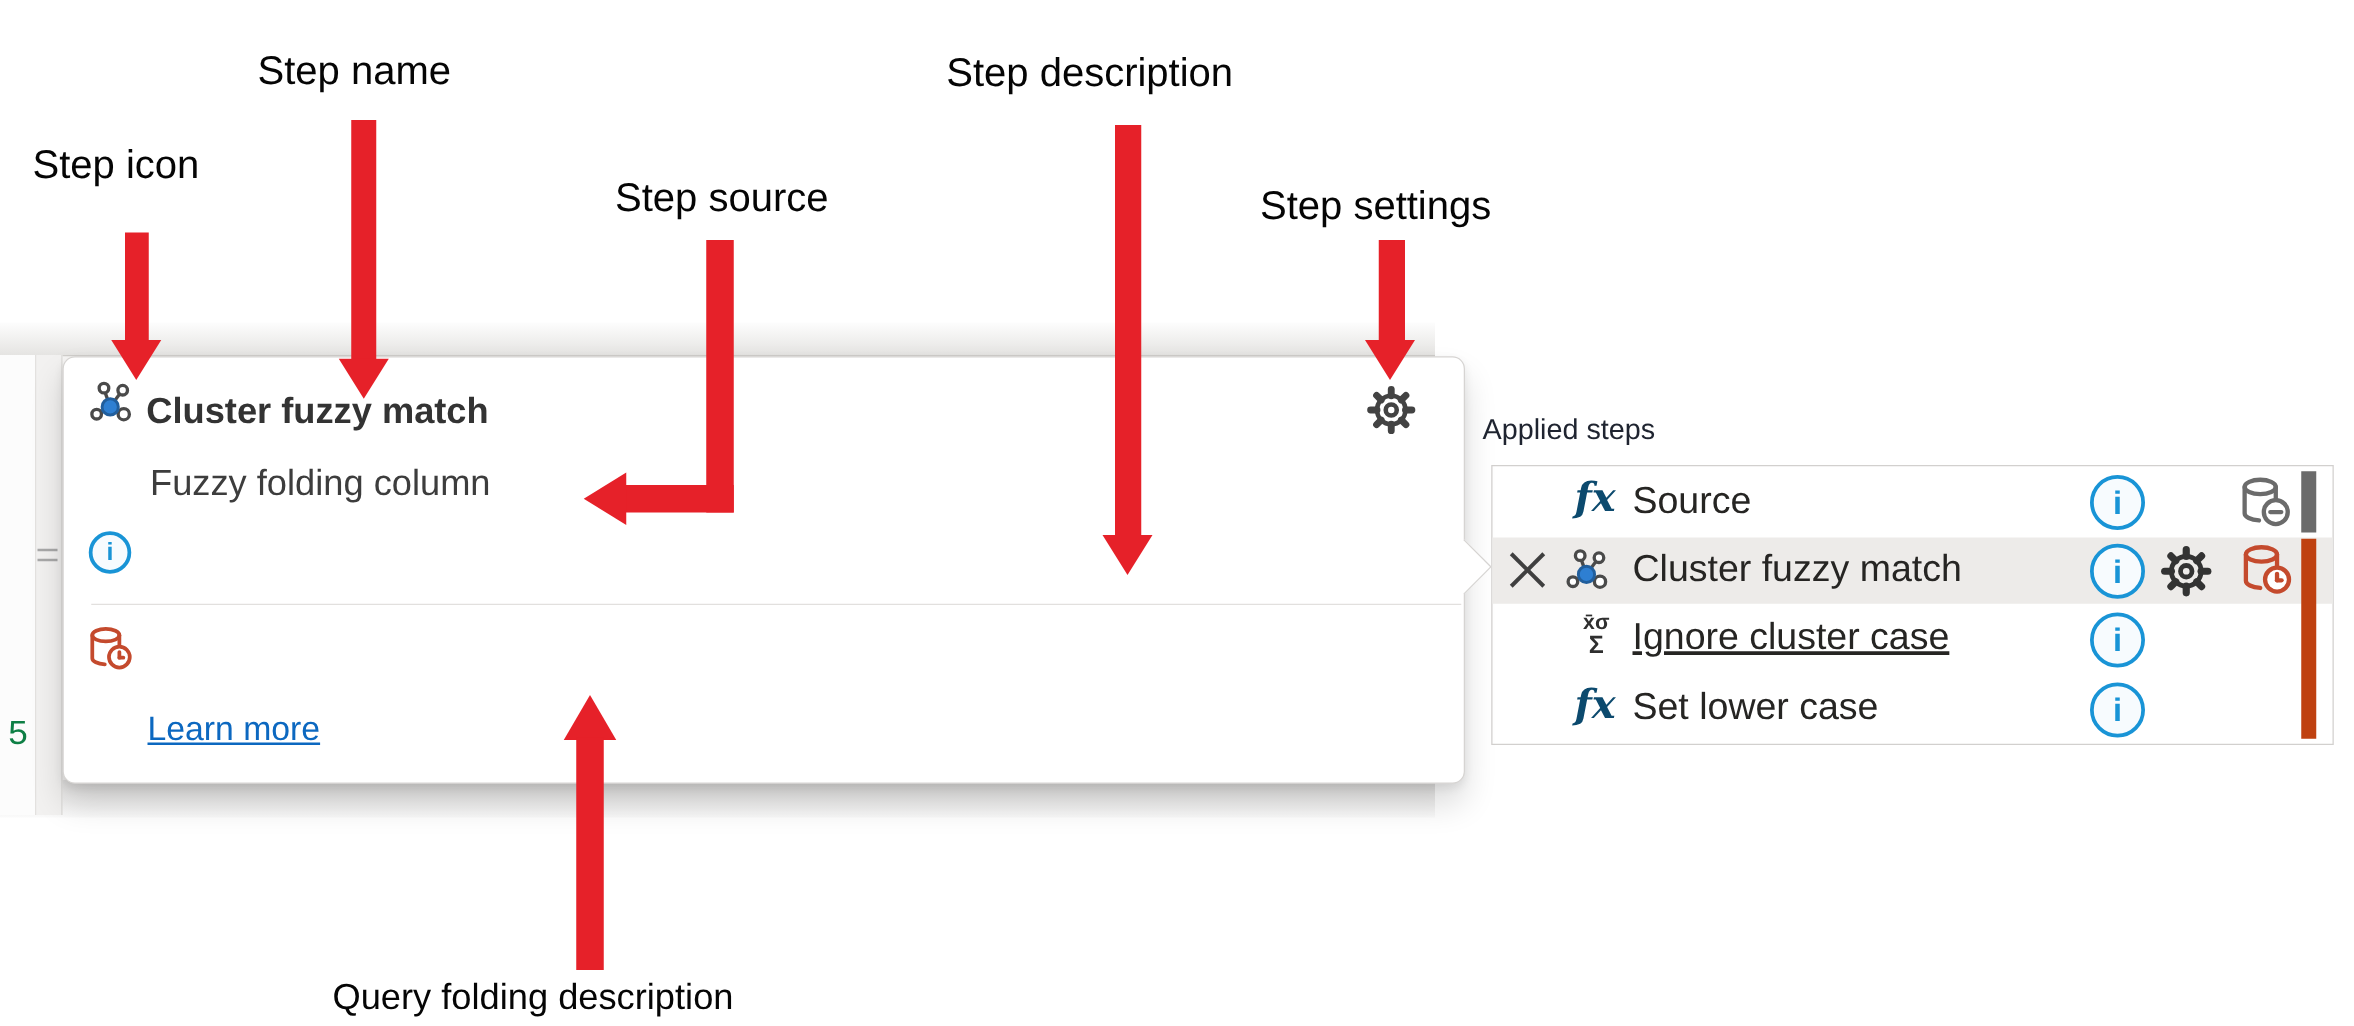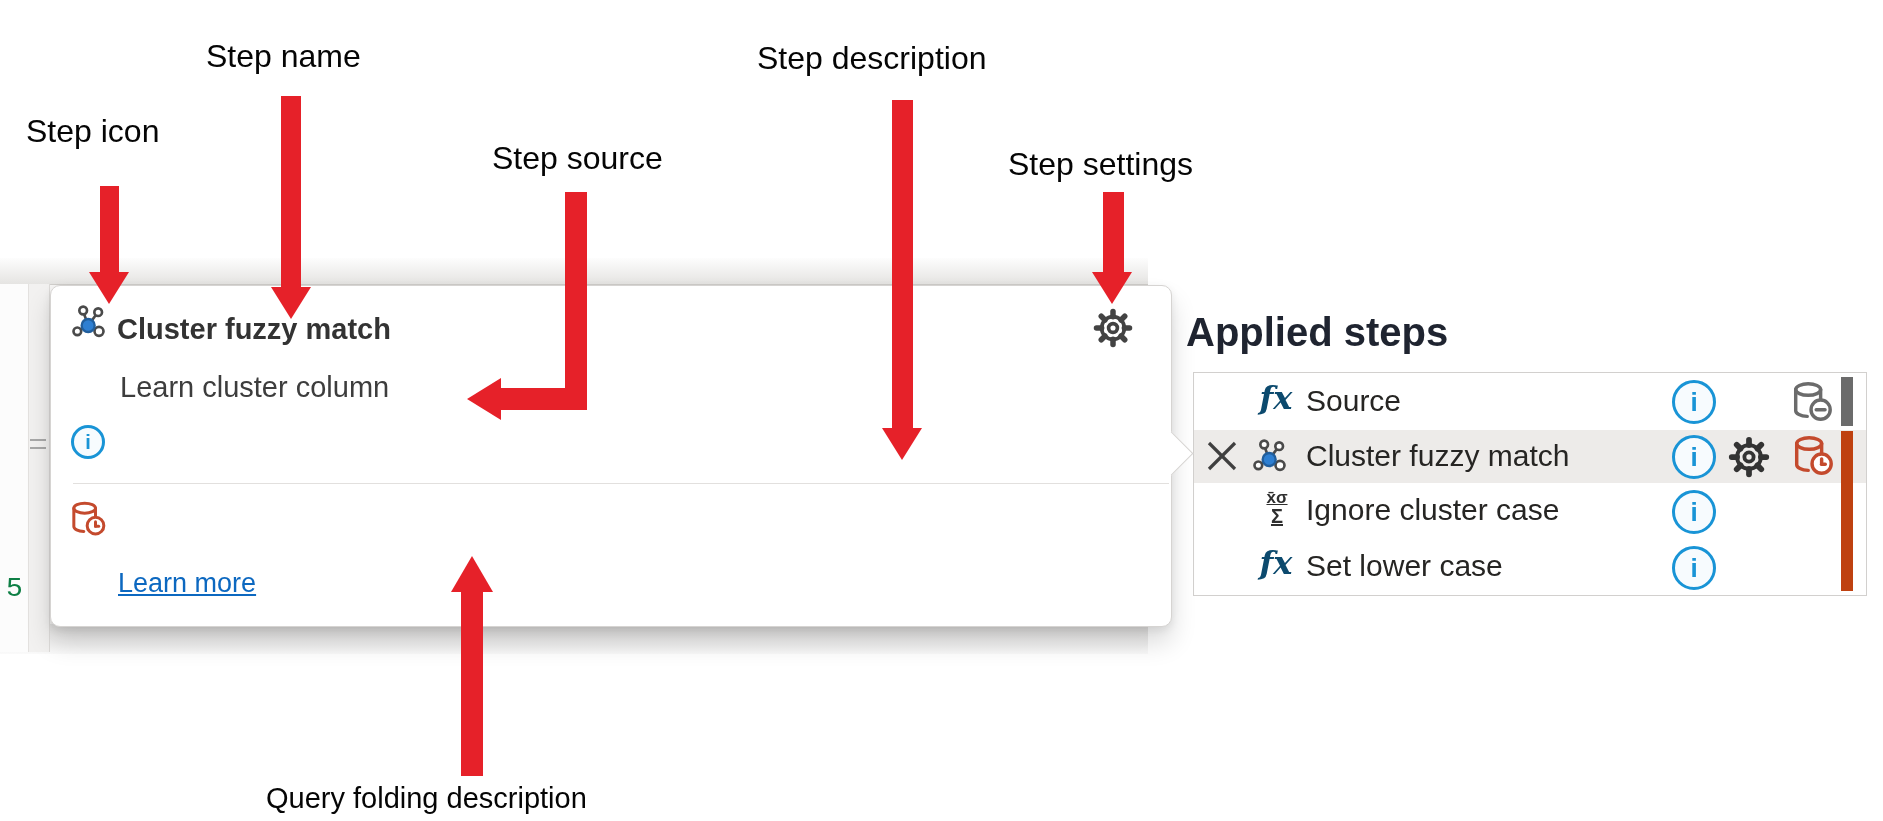--- a/index.html
+++ b/index.html
@@ -25,21 +25,21 @@
   .beak{position:absolute;right:-16px;top:152px;width:30px;height:30px;background:#fff;
         transform:rotate(45deg);border-top:1.5px solid #d6d4d2;border-right:1.5px solid #d6d4d2;z-index:6;}
   .card-title{font-size:29px;font-weight:600;color:#333333;line-height:42px;white-space:nowrap;}
   .card-text{font-size:29px;color:#3d3d3d;line-height:42px;white-space:nowrap;}
   .divider{background:#e2e0de;height:1px;}
   .link{font-size:27px;color:#0c68c0;text-decoration:underline;white-space:nowrap;cursor:pointer;}
   
   .info{border-radius:50%;background:#f7fbfe;border:3.5px solid #1994d6;color:#1994d6;
         display:flex;align-items:center;justify-content:center;font-weight:bold;box-sizing:border-box;}
   
-  .steps-header{font-size:40px;font-weight:700;color:#1f2430;white-space:nowrap;}
+  .steps-header{font-size:23px;font-weight:400;color:#1f2430;white-space:nowrap;margin-top:20px;}
   .panel{background:#ffffff;border:1px solid #d2d0ce;box-sizing:border-box;z-index:4;}
   .steprow{z-index:5;}
   .steprow.sel{background:#edebe9;}
   .steplabel{font-size:30px;color:#262523;white-space:nowrap;}
   .fx{font-family:"DejaVu Serif",serif;font-style:italic;font-weight:600;color:#0c4a6e;}
   .statsicon{color:#2f2f2f;font-weight:700;text-align:center;line-height:1;}
   .bar{z-index:7;}
 </style>
 </head>
 <body>
@@ -87,21 +87,21 @@
           <line x1="12" y1="18.2" x2="12" y2="21"></line>
           <line x1="7.62" y1="16.38" x2="5.6" y2="18.4"></line>
           <line x1="5.8" y1="12" x2="3" y2="12"></line>
           <line x1="7.62" y1="7.62" x2="5.6" y2="5.6"></line>
           <line x1="12" y1="5.8" x2="12" y2="3"></line>
           <line x1="16.38" y1="7.62" x2="18.4" y2="5.6"></line>
         </g>
       </svg>
     </div>
 
-    <div class="abs card-text" style="left:69px;top:80px;">Learn cluster column</div>
+    <div class="abs card-text" style="left:69px;top:80px;">Fuzzy folding column</div>
 
     <div class="abs info" style="left:20px;top:139px;width:34px;height:34px;border-width:3px;font-size:20px;">
       <span>i</span>
     </div>
 
     <div class="abs divider" style="left:22px;top:197px;width:1126px;max-width:1096px;"></div>
 
     <div class="abs" style="left:17px;top:213px;width:40px;height:40px;">
       <svg width="40" height="40" viewBox="0 0 24 24">
         <g stroke="#c44a2d" stroke-width="1.8" fill="none" stroke-linecap="round">
@@ -200,25 +200,25 @@
           <path d="M16.5,5.5 V10.5"></path>
           <circle cx="16.5" cy="16" r="5" fill="#ffffff"></circle>
           <line x1="16.5" y1="13.6" x2="16.5" y2="16.3"></line>
           <line x1="16.5" y1="16.3" x2="18.4" y2="16.3"></line>
         </g>
       </svg>
     </div>
   </div>
 
   <div class="abs steprow" style="left:1194px;top:483px;width:672px;height:56px;">
-    <div class="abs statsicon" style="left:58px;top:6px;width:50px;text-decoration:underline;">
+    <div class="abs statsicon" style="left:58px;top:6px;width:50px;">
       <div style="font-size:17px;">x̄σ</div>
       <div style="font-size:20px;">Σ</div>
     </div>
-    <div class="abs steplabel" style="left:112px;top:10px;">Ignore cluster case</div>
+    <div class="abs steplabel" style="left:112px;top:10px;text-decoration:underline;">Ignore cluster case</div>
     <div class="abs info" style="left:478px;top:7px;width:44px;height:44px;font-size:26px;cursor:pointer;">
       <span>i</span>
     </div>
   </div>
 
   <div class="abs steprow" style="left:1194px;top:539px;width:672px;height:56px;">
     <div class="abs fx" style="left:58px;top:5px;width:48px;font-size:32px;text-align:center;">fx</div>
     <div class="abs steplabel" style="left:112px;top:10px;">Set lower case</div>
     <div class="abs info" style="left:478px;top:7px;width:44px;height:44px;font-size:26px;cursor:pointer;">
       <span>i</span>

